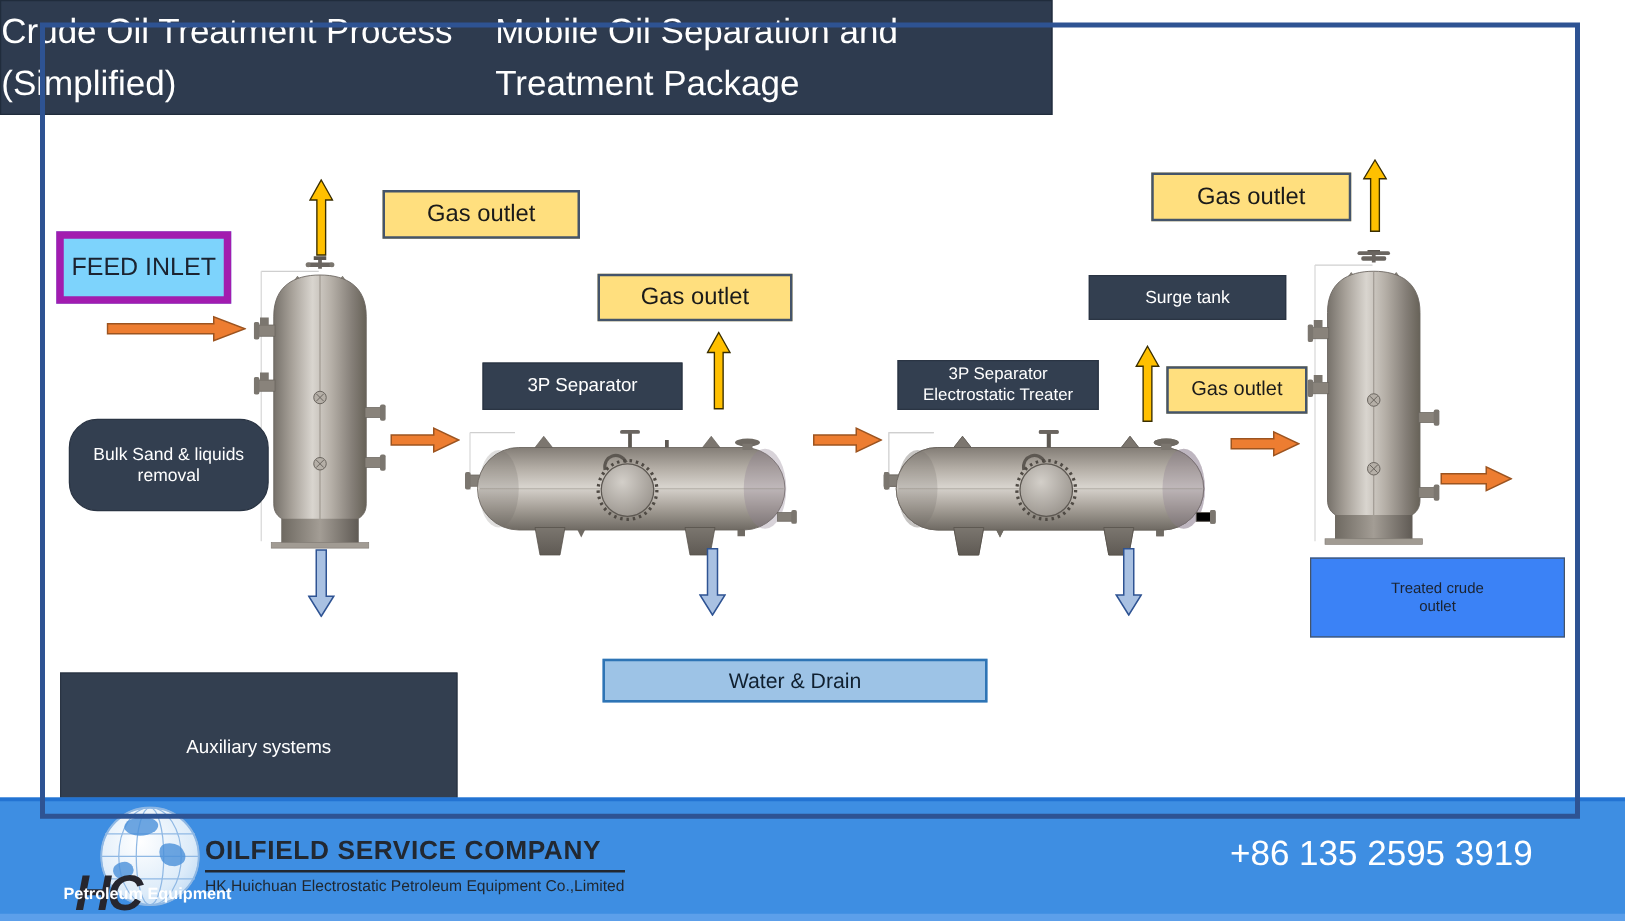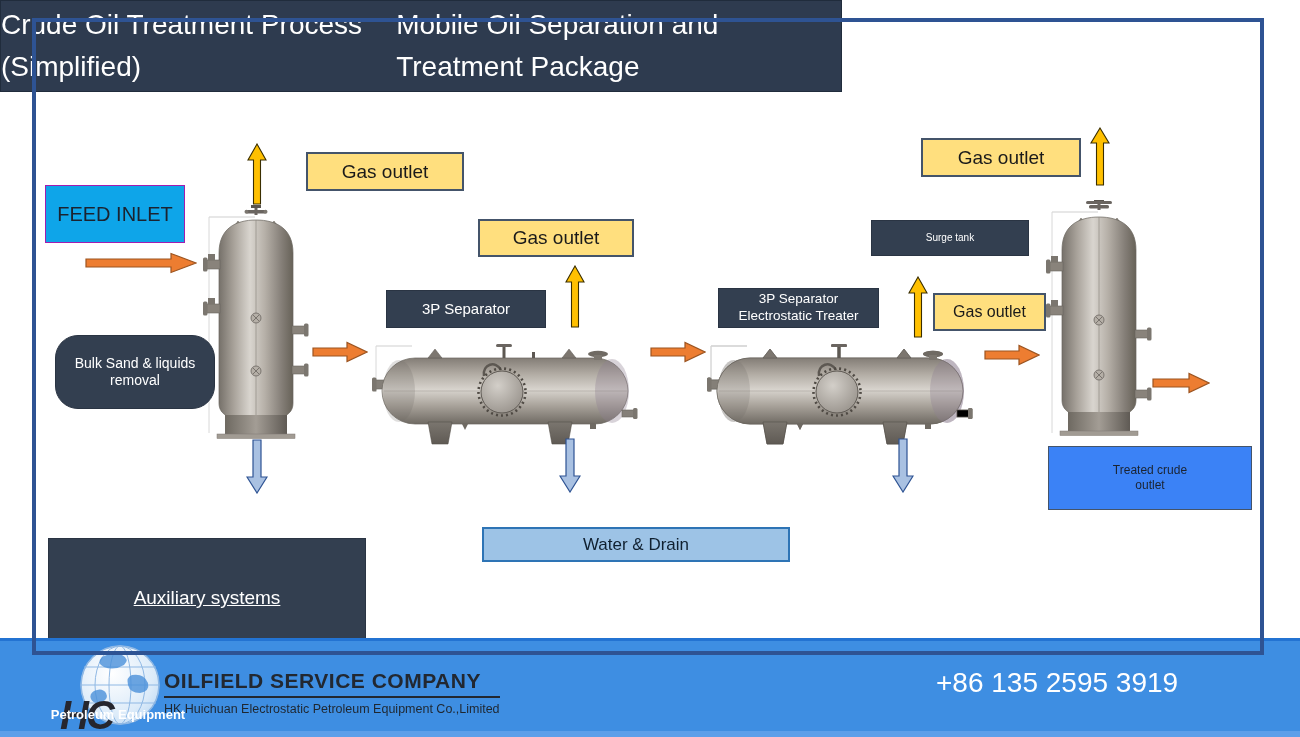--- a/index.html
+++ b/index.html
@@ -7,21 +7,21 @@
     width:1300px;height:737px;position:relative;background:#ffffff;
     font-family:"Liberation Sans", sans-serif;overflow:hidden;
   }
   .abs{position:absolute;box-sizing:border-box;}
   .box{
     position:absolute;box-sizing:border-box;display:flex;align-items:center;
     justify-content:center;text-align:center;white-space:pre-line;line-height:1.25;
   }
   .dark-box{background:#333F50;color:#ffffff;border:1px solid #2a3443;}
   .gas-box{background:#FFDF7E;border:2px solid #44546A;color:#1a1a1a;}
-  .salmon-box{background:#0ea5e9;border:1px solid #a21caf;color:#1b2330;}
+  .salmon-box{background:#7dd3fc;border:6px solid #a21caf;color:#1b2330;}
   .water-box{background:#9DC3E6;border:2px solid #2E74B5;color:#102030;}
   #frame{
     left:32px;top:18px;width:1232px;height:637px;
     border:4px solid #2E5393;z-index:30;pointer-events:none;
   }
   #banner{
     left:265px;top:28px;width:840px;height:90px;background:#2E3B4F;
     border:1px solid #202c3c;z-index:10;display:flex;
     align-items:center;justify-content:center;color:#ffffff;
   }
@@ -211,21 +211,21 @@
     <circle cx="130" cy="60" r="21" fill="url(#gm)" stroke="#5d5852" stroke-width="1"></circle>
     <polygon points="56,90 80,90 76,112 60,112" fill="url(#gl)" stroke="#55504a" stroke-width=".6"></polygon>
     <polygon points="176,90 200,90 196,112 180,112" fill="url(#gl)" stroke="#55504a" stroke-width=".6"></polygon>
     <path d="M90 92 l6 0 l-3 6 z" fill="#6f6a63"></path>
     <rect x="218" y="92" width="6" height="5" fill="#6f6a63"></rect>
     <rect x="250" y="78" width="13" height="7" fill="#84f78" stroke="#6a655f" stroke-width=".6"></rect>
     <rect x="261" y="76" width="4.5" height="11" rx="1.5" fill="#7b766f"></rect>
   </g>
 </svg>
 
-<div class="box dark-box" style="left:871px;top:220px;width:158px;height:36px;font-size:10px;">Surge tank</div>
+<div class="box dark-box" style="left:871px;top:220px;width:158px;height:36px;font-size:14px;">Surge tank</div>
 
 <svg class="abs" style="left:908px;top:276px;" width="20" height="62" viewBox="0 0 20 62">
   <path d="M10 1 L19 17 H13.5 V61 H6.5 V17 H1 Z" fill="#FFC000" stroke="#3a2e00" stroke-width="1.1"></path>
 </svg>
 
 <div class="box gas-box" style="left:933px;top:293px;width:113px;height:38px;font-size:16px;">Gas outlet</div>
 
 <svg class="abs" style="left:892px;top:438px;" width="22" height="55" viewBox="0 0 22 55">
   <path d="M7 1 H15 V38 H21 L11 54 L1 38 H7 Z" fill="#A9C1E2" stroke="#2E5393" stroke-width="1.2"></path>
 </svg>
@@ -271,21 +271,21 @@
 
 <svg class="abs" style="left:1152px;top:372px;" width="58" height="22" viewBox="0 0 58 22">
   <path d="M1 7 H37 V1.5 L57 11 L37 20.5 V15 H1 Z" fill="#ED7D31" stroke="#9C5420" stroke-width="1.2"></path>
 </svg>
 
 <div class="box salmon-box" style="left:1048px;top:446px;width:204px;height:64px;font-size:12px;background:#3b82f6;border:1.5px solid #44546A;">Treated crude
 outlet</div>
 
 <div class="box water-box" style="left:482px;top:527px;width:308px;height:35px;font-size:17px;">Water &amp; Drain</div>
 
-<div class="box dark-box" style="left:48px;top:538px;width:318px;height:120px;font-size:19px;text-decoration:underline;">Auxiliary systems</div>
+<div class="box dark-box" style="left:48px;top:538px;width:318px;height:120px;font-size:15px;">Auxiliary systems</div>
 
 <div id="footer" class="abs">
   <svg class="abs" style="left:74px;top:4px;" width="92" height="82" viewBox="0 0 92 82">
     <defs>
       <radialGradient id="gg" cx=".4" cy=".35" r=".9">
         <stop offset="0" stop-color="#ffffff"></stop>
           <stop offset=".6" stop-color="#dcebf9"></stop>
         <stop offset="1" stop-color="#a8cdf0"></stop>
       </radialGradient>
     </defs>
@@ -301,16 +301,16 @@
     <path d="M20 46 q8 -4 12 2 q3 6 -4 9 q-8 3 -11 -3 q-2 -5 3 -8z" fill="#4a90d9" opacity=".8"></path>
   </svg>
   <div class="hc-letters">HC</div>
   <div class="logo-caption">Petroleum Equipment</div>
 
   <div class="company-block">
     <div class="company-name">OILFIELD SERVICE COMPANY</div>
     <div class="company-sub">HK Huichuan Electrostatic Petroleum Equipment Co.,Limited</div>
   </div>
 
-  <div class="contact" style="left:936px;">+86 135 2595 3919</div>
+  <div class="contact" style="left:984px;">+86 135 2595 3919</div>
 
   <div class="bottom-strip"></div>
 </div>
 
 </body></html>

